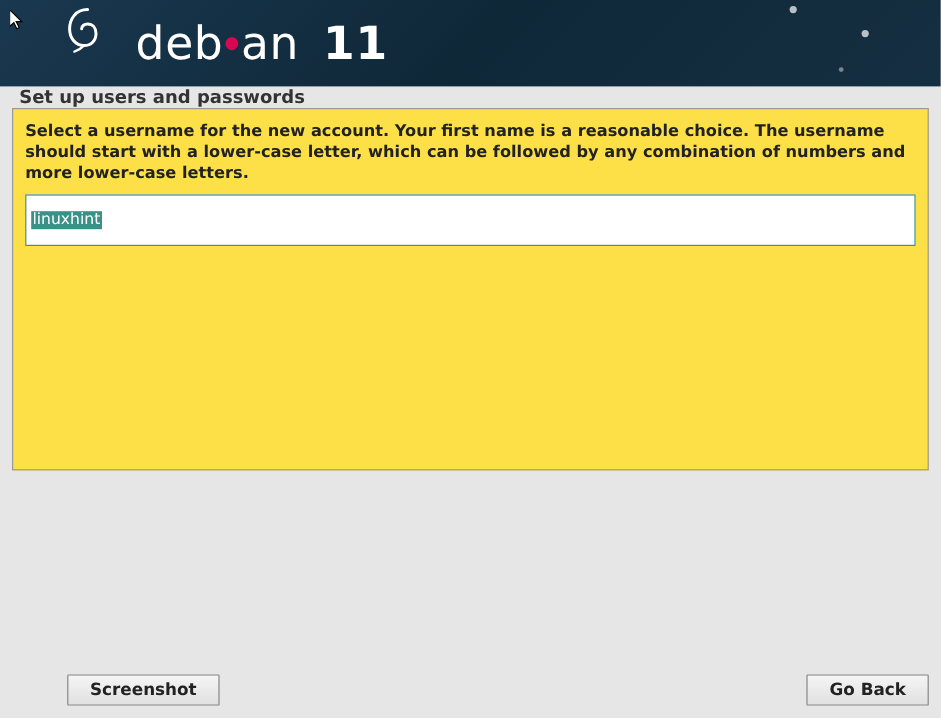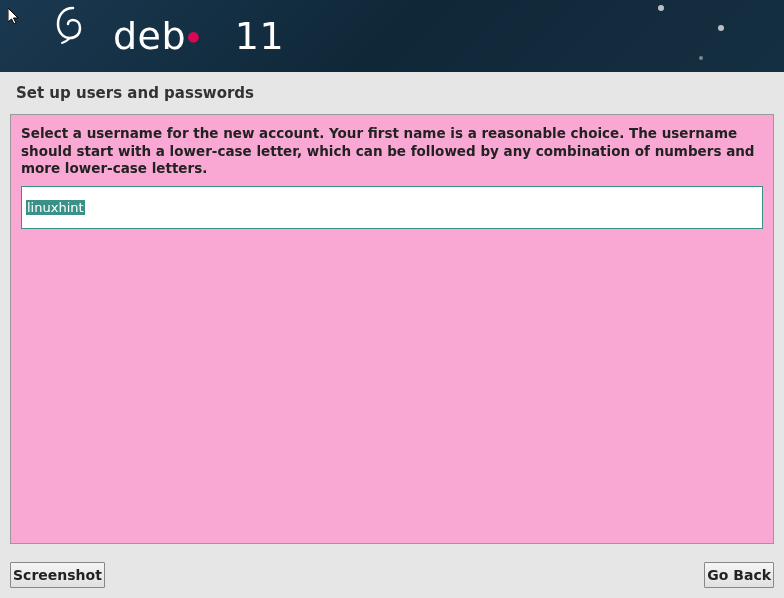--- a/index.html
+++ b/index.html
@@ -55,34 +55,34 @@
     }
     .logo-dot {
       color: #d70751;
       font-size: 14px;
       vertical-align: super;
       margin: 0 1px;
     }
     .version {
       color: #fff;
       font-size: 38px;
-      margin-left: 34px;
-      font-weight: 400;
+      margin-left: 20px;
+      font-weight: 700;
     }
     .step-title {
-      padding: 12px 16px;
+      padding: 0 16px;
       font-size: 15px;
       font-weight: bold;
       color: #333;
     }
     .content-panel {
       margin: 0 10px;
-      background: #f9a8d4;
+      background: #fde047;
       border: 1px solid #999;
-      height: 430px;
+      height: 302px;
       padding: 10px;
     }
     .instruction {
       font-size: 13.5px;
       font-weight: bold;
       color: #222;
       line-height: 1.3;
       margin-bottom: 8px;
     }
     .field-label {
@@ -117,29 +117,30 @@
       right: 10px;
       display: flex;
       justify-content: space-between;
       align-items: center;
     }
     .button-group {
       display: flex;
       gap: 10px;
     }
     .btn {
-      padding: 4px 2px;
+      padding: 4px 18px;
       font-size: 14px;
       font-weight: bold;
       background: linear-gradient(#f5f5f5, #e0e0e0);
       border: 1px solid #888;
       border-radius: 1px;
       cursor: pointer;
       font-family: inherit;
       color: #222;
+      margin-left: 46px;
     }
     .cursor {
       position: absolute;
       top: 8px;
       left: 8px;
       width: 14px;
       height: 18px;
       z-index: 100;
     }
   </style>
@@ -153,20 +154,21 @@
 <div class="header">
   <div class="logo-swirl">
     <svg viewBox="0 0 50 50">
       <path d="M 25 8 C 15 8 10 16 10 24 C 10 32 15 38 22 38 C 28 38 32 34 32 28 C 32 23 29 20 25 20 C 22 20 20 22 20 24" fill="none" stroke="#fff" stroke-width="2.5" stroke-linecap="round"></path>
       <path d="M 22 38 C 20 40 17 42 14 43" fill="none" stroke="#fff" stroke-width="2" stroke-linecap="round"></path>
     </svg>
   </div>
   <div class="logo-text">
     <span>deb</span>
       <span class="logo-dot">●</span>
+      <span>an</span>
     <span class="version">11</span>
   </div>
 </div>
 
 <div class="step-title">Set up users and passwords</div>
 
 <div class="content-panel">
   <div class="instruction">Select a username for the new account. Your first name is a reasonable choice. The username should start with a lower-case letter, which can be followed by any combination of numbers and more lower-case letters.</div>
   <div class="text-input"><span class="selected-text">linuxhint</span></div>
 </div>

